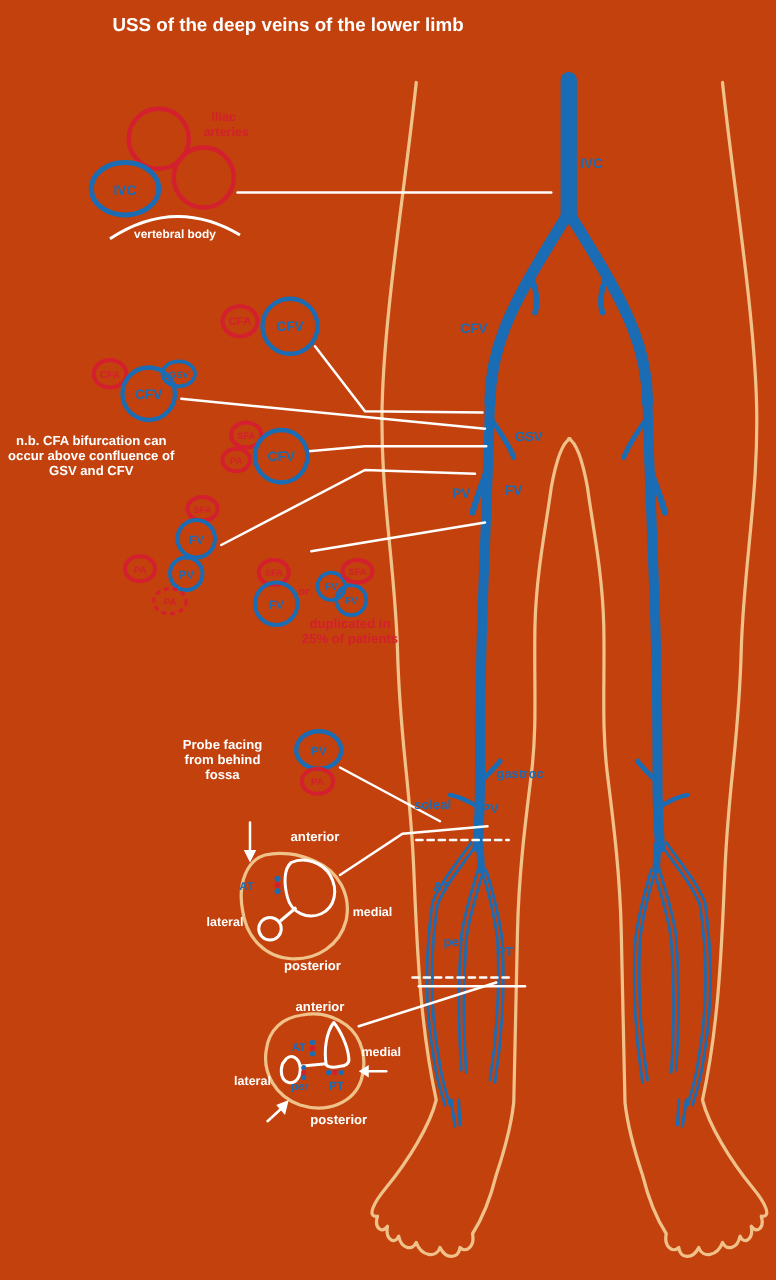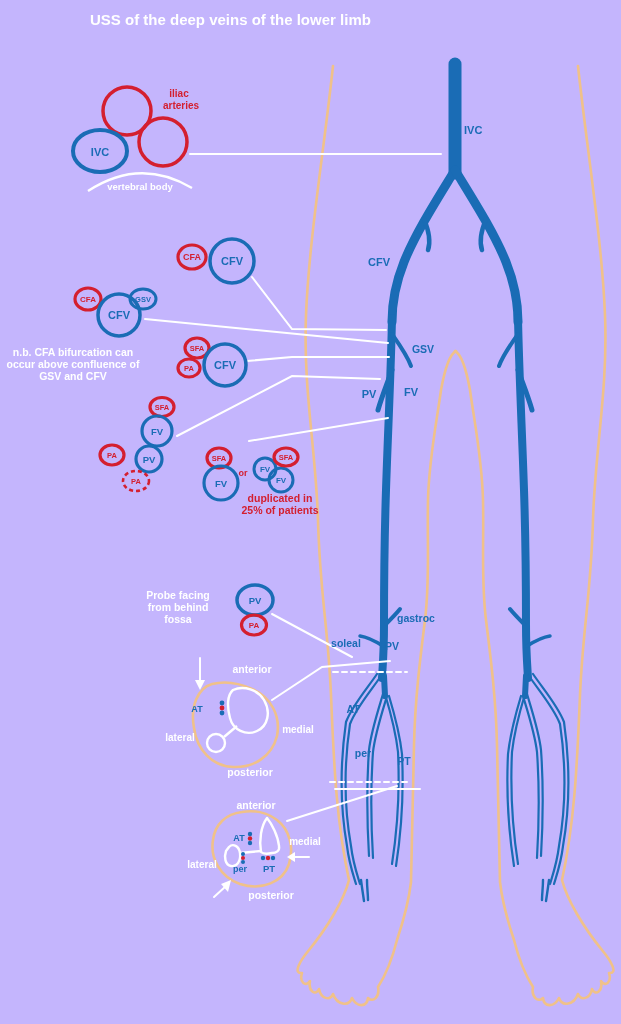--- a/index.html
+++ b/index.html
@@ -1,16 +1,16 @@
 <!DOCTYPE html>
 <html><head>
 <meta charset="utf-8">
 <style>
   html,body{margin:0;padding:0;background:#000;}
-  .page{width:621px;height:1024px;background:#c4b5fd;position:relative;overflow:hidden;}
+  .page{width:621px;height:1024px;background:#c2410c;position:relative;overflow:hidden;}
   svg text{font-family:"Liberation Sans","DejaVu Sans",sans-serif;font-weight:bold;}
   .t-white{fill:#ffffff}
   .t-blue{fill:#1a6cb5}
   .t-red{fill:#d41f2f}
   .skin{stroke:#f0c189;fill:none;stroke-width:2.6;stroke-linejoin:round;stroke-linecap:round}
   .vein{stroke:#1a6cb5;fill:none;stroke-linecap:round}
   .bcirc{stroke:#1a6cb5;fill:none}
   .rcirc{stroke:#d41f2f;fill:none}
   .bone{stroke:#ffffff;fill:none;stroke-width:2.4;stroke-linejoin:round}
   .ptr{stroke:#ffffff;stroke-width:2;fill:none;stroke-linecap:round}

